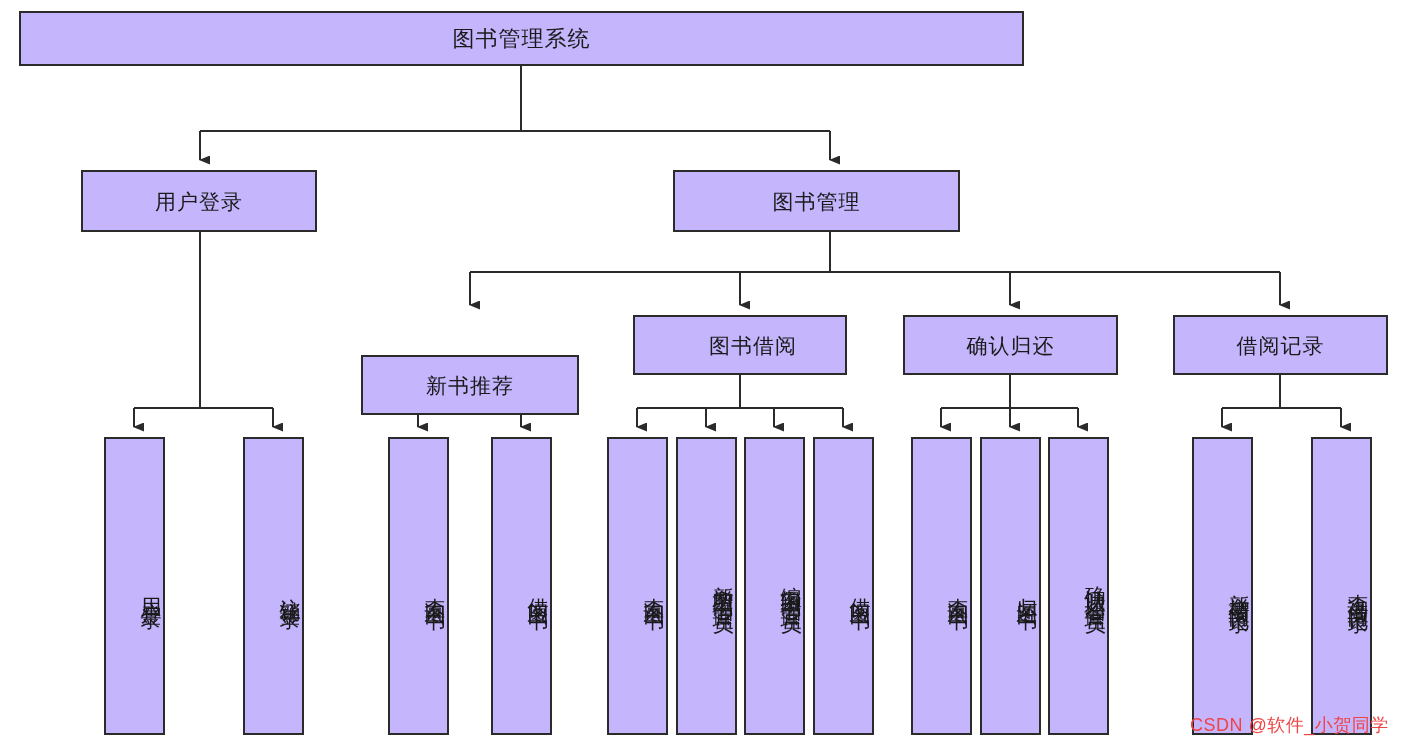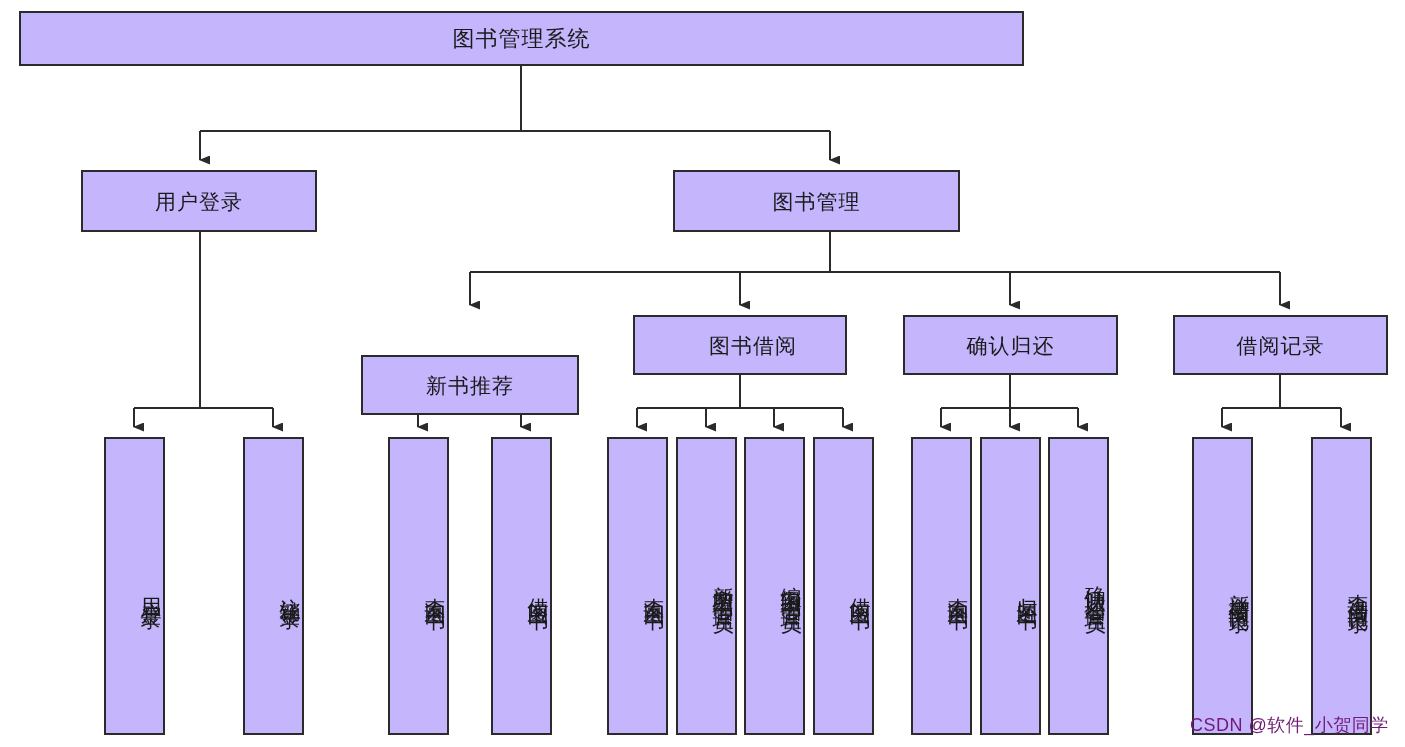--- a/index.html
+++ b/index.html
@@ -31,21 +31,21 @@
     padding-top:6px;
     font-size:21px;
     line-height:1.18;
     letter-spacing:4px;
   }
   .node-v.tall{padding-top:2px;}
   .watermark{
     position:absolute;
     left:1190px;top:713px;
     font-size:18px;
-    color:#701a75;
+    color:#ef4444;
     white-space:nowrap;
     letter-spacing:0.5px;
   }
 </style>
 </head>
 <body>
 
 <div id="diagram-root">
 
   <svg id="wires" viewBox="0 0 1405 747">

